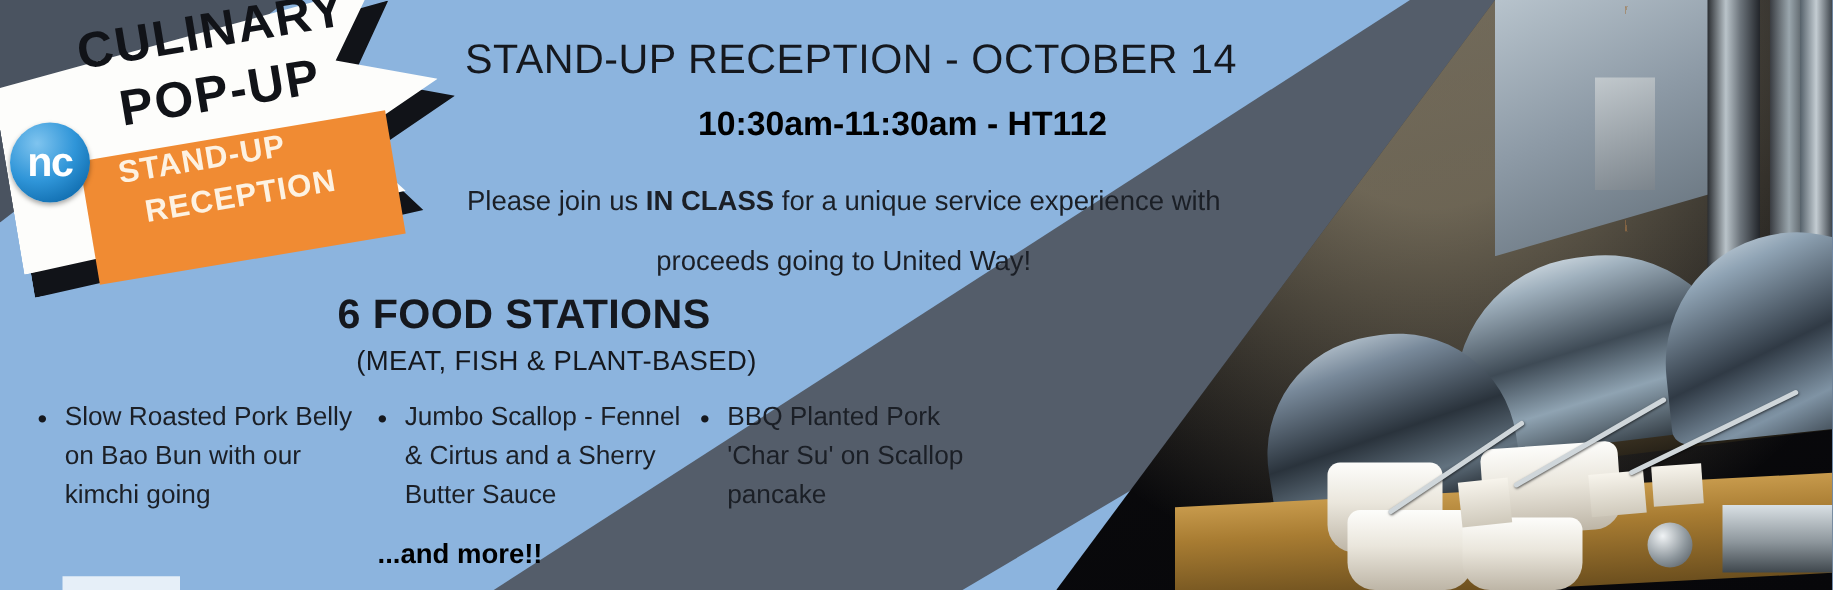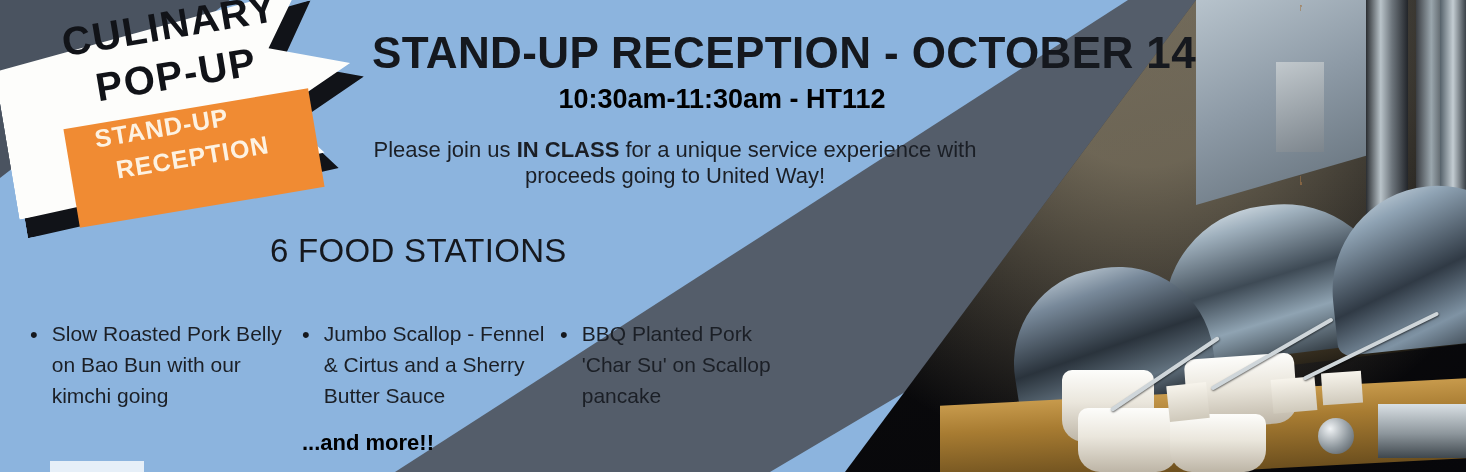--- a/index.html
+++ b/index.html
@@ -179,36 +179,36 @@
     display:flex;align-items:center;justify-content:center;
   }
   .nc-logo span{
     color:#ffffff;font-size:33px;font-weight:bold;letter-spacing:-1px;
     line-height:1;margin-top:-2px;
   }
 
   
   .headline{
     position:absolute;left:372px;top:28px;width:700px;
-    color:#15181e;font-weight:bold;font-size:44px;letter-spacing:.4px;
+    color:#15181e;font-weight:normal;font-size:33px;letter-spacing:.4px;
     white-space:nowrap;
   }
   .subhead{
     position:absolute;left:372px;top:84px;width:700px;
     text-align:center;color:#000000;font-size:27px;font-weight:bold;
   }
   .blurb{
     position:absolute;left:370px;top:137px;width:610px;
-    text-align:center;color:#1b1f26;font-size:22px;line-height:26px;
+    text-align:center;color:#1b1f26;font-size:22px;line-height:48px;
   }
   .blurb b{font-weight:bold;}
 
   .stations{
     position:absolute;left:270px;top:232px;
-    color:#15181e;font-size:33px;font-weight:normal;letter-spacing:.3px;
+    color:#15181e;font-size:33px;font-weight:bold;letter-spacing:.3px;
   }
   .stations-sub{
     position:absolute;left:285px;top:276px;
     color:#15181e;font-size:22px;letter-spacing:.3px;
   }
 
   .cols{
     position:absolute;left:30px;top:318px;width:800px;
     display:flex;gap:0;
   }
@@ -271,28 +271,32 @@
     <div>CULINARY</div>
     <div class="rt2">POP-UP</div>
   </div>
 
   <div class="orange-tag"></div>
   <div class="orange-text">
     <div>STAND-UP</div>
     <div class="ot2">RECEPTION</div>
   </div>
 
+  <div class="nc-logo">
+    <span>nc</span>
+  </div>
 
   <div class="headline">STAND-UP RECEPTION - OCTOBER 14</div>
   <div class="subhead">10:30am-11:30am - HT112</div>
   <div class="blurb">
     <span>Please join us </span><b>IN CLASS</b><span> for a unique service experience with proceeds going to United Way!</span>
   </div>
 
   <div class="stations">6 FOOD STATIONS</div>
+  <div class="stations-sub">(MEAT, FISH &amp; PLANT-BASED)</div>
 
   <div class="cols">
     <div class="col col1">
       <span class="bullet">•</span>
       <span class="item-text">Slow Roasted Pork Belly on Bao Bun with our kimchi going</span>
     </div>
     <div class="col col2">
       <span class="bullet">•</span>
       <span class="item-text">Jumbo Scallop - Fennel &amp; Cirtus and a Sherry Butter Sauce</span>
     </div>

